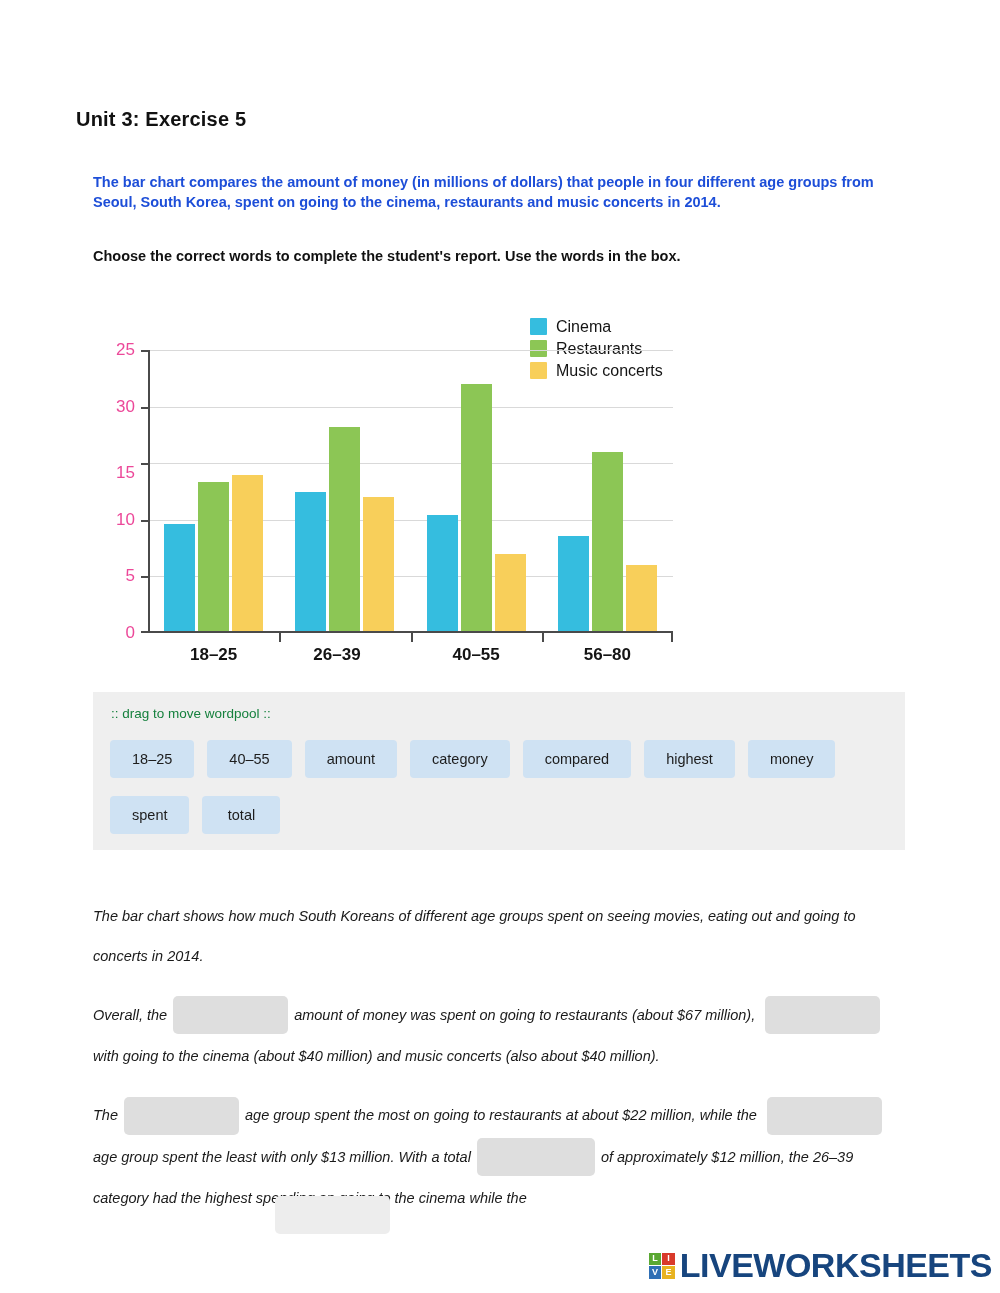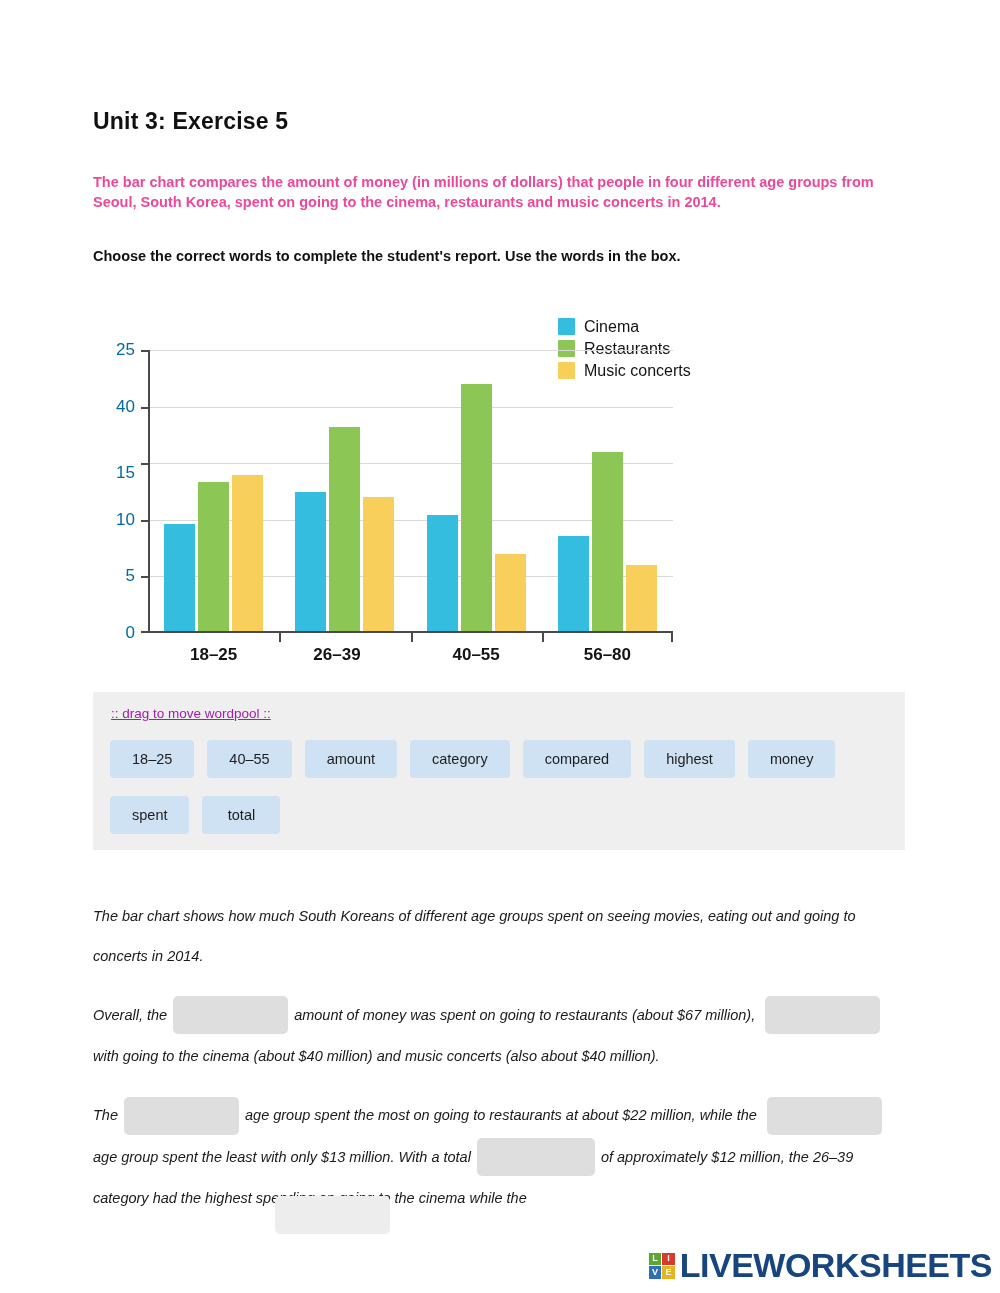--- a/index.html
+++ b/index.html
@@ -11,43 +11,43 @@
     font-family: "Liberation Sans", sans-serif;
     color: #1a1a1a;
     position: relative;
     overflow: hidden;
   }
 
   .sheet { position: absolute; left: 0; top: 0; width: 1000px; height: 1293px; }
 
   
   .page-title {
-    position: absolute; left: 93px; top: 108px;
-    font-size: 23px; font-weight: bold; letter-spacing: 0.2px;
+    position: absolute; left: 76px; top: 108px;
+    font-size: 20px; font-weight: bold; letter-spacing: 0.2px;
     color: #111111;
   }
   .intro {
     position: absolute; left: 93px; top: 172px; width: 812px;
-    font-size: 14.5px; font-weight: bold; line-height: 20px; color: #ec4899;
+    font-size: 14.5px; font-weight: bold; line-height: 20px; color: #1d4ed8;
   }
   .instruction {
     position: absolute; left: 93px; top: 246px; width: 812px;
     font-size: 14.5px; font-weight: bold; line-height: 20px; color: #111111;
   }
 
   
   .chart-wrap {
     position: absolute; left: 100px; top: 310px;
     width: 580px; height: 350px;
   }
   .legend {
     position: absolute; left: 430px; top: 8px;
     display: flex; flex-direction: column; gap: 5px;
   }
-  .legend-row { display: flex; align-items: flex-end; gap: 9px; margin-left: 28px; }
+  .legend-row { display: flex; align-items: flex-end; gap: 9px; }
   .legend-swatch { width: 17px; height: 17px; border-radius: 1px; display: block; }
   .legend-label { font-size: 16px; color: #141414; line-height: 17px; white-space: nowrap; }
 
   .plot {
     position: absolute; left: 48px; top: 40px;
     width: 525px; height: 283px;
   }
   .plot-inner { position: absolute; left: 0; top: 0; right: 0; bottom: 0; }
 
   .gridline {
@@ -61,42 +61,42 @@
   .axis-x {
     position: absolute; left: 0; bottom: 0; width: 100%; height: 2px;
     background: #4a4a4a;
   }
   .ytick-mark {
     position: absolute; left: -7px; width: 7px; height: 2px; background: #4a4a4a;
   }
   .ytick-label {
     position: absolute; right: 100%; margin-right: 13px;
     transform: translateY(-50%);
-    font-size: 17px; color: #0369a1; white-space: nowrap;
+    font-size: 17px; color: #ec4899; white-space: nowrap;
   }
   .xtick-mark {
     position: absolute; bottom: -9px; width: 2px; height: 9px; background: #4a4a4a;
   }
   .xtick-label {
     position: absolute; top: 100%; margin-top: 12px;
     transform: translateX(-50%);
     font-size: 17px; font-weight: bold; color: #141414; white-space: nowrap;
   }
 
   .bar { position: absolute; bottom: 0; }
 
   
   .wordpool {
     position: absolute; left: 93px; top: 692px;
     width: 812px; height: 158px;
     background: #efefef;
   }
   .wordpool-hint {
     position: absolute; left: 18px; top: 14px;
-    font-size: 13.5px; color: #a21caf; text-decoration: underline;
+    font-size: 13.5px; color: #15803d;
   }
   .chips {
     position: absolute; left: 17px; top: 48px; right: 14px;
     display: flex; flex-wrap: wrap; gap: 18px 13px;
   }
   .chip {
     min-width: 78px; height: 38px;
     background: #cfe2f3;
     border-radius: 4px;
     display: flex; align-items: center; justify-content: center;
@@ -188,21 +188,21 @@
           <div class="ytick-mark" style="top: 226.4px;"></div>
           <div class="ytick-label" style="top: 226.4px;">5</div>
           <div class="gridline" style="top: 169.8px;"></div>
           <div class="ytick-mark" style="top: 169.8px;"></div>
           <div class="ytick-label" style="top: 169.8px;">10</div>
           <div class="gridline" style="top: 113.2px;"></div>
           <div class="ytick-mark" style="top: 113.2px;"></div>
           <div class="ytick-label" style="top: 123px;">15</div>
           <div class="gridline" style="top: 56.6px;"></div>
           <div class="ytick-mark" style="top: 56.6px;"></div>
-          <div class="ytick-label" style="top: 56.6px;">40</div>
+          <div class="ytick-label" style="top: 56.6px;">30</div>
           <div class="gridline" style="top: 0px;"></div>
           <div class="ytick-mark" style="top: 0px;"></div>
           <div class="ytick-label" style="top: 0px;">25</div>
           <div class="bar" title="Cinema 18–25: 9.6" style="left: 16.125px; width: 31px; height: 108.672px; background: rgb(53, 189, 223);"></div>
           <div class="bar" title="Restaurants 18–25: 13.3" style="left: 50.125px; width: 31px; height: 150.556px; background: rgb(140, 198, 85);"></div>
           <div class="bar" title="Music concerts 18–25: 14" style="left: 84.125px; width: 31px; height: 158.48px; background: rgb(248, 207, 90);"></div>
           <div class="xtick-label" style="left: 65.625px;">18–25</div>
           <div class="bar" title="Cinema 26–39: 12.5" style="left: 147.375px; width: 31px; height: 141.5px; background: rgb(53, 189, 223);"></div>
           <div class="bar" title="Restaurants 26–39: 18.2" style="left: 181.375px; width: 31px; height: 206.024px; background: rgb(140, 198, 85);"></div>
           <div class="bar" title="Music concerts 26–39: 12" style="left: 215.375px; width: 31px; height: 135.84px; background: rgb(248, 207, 90);"></div>

